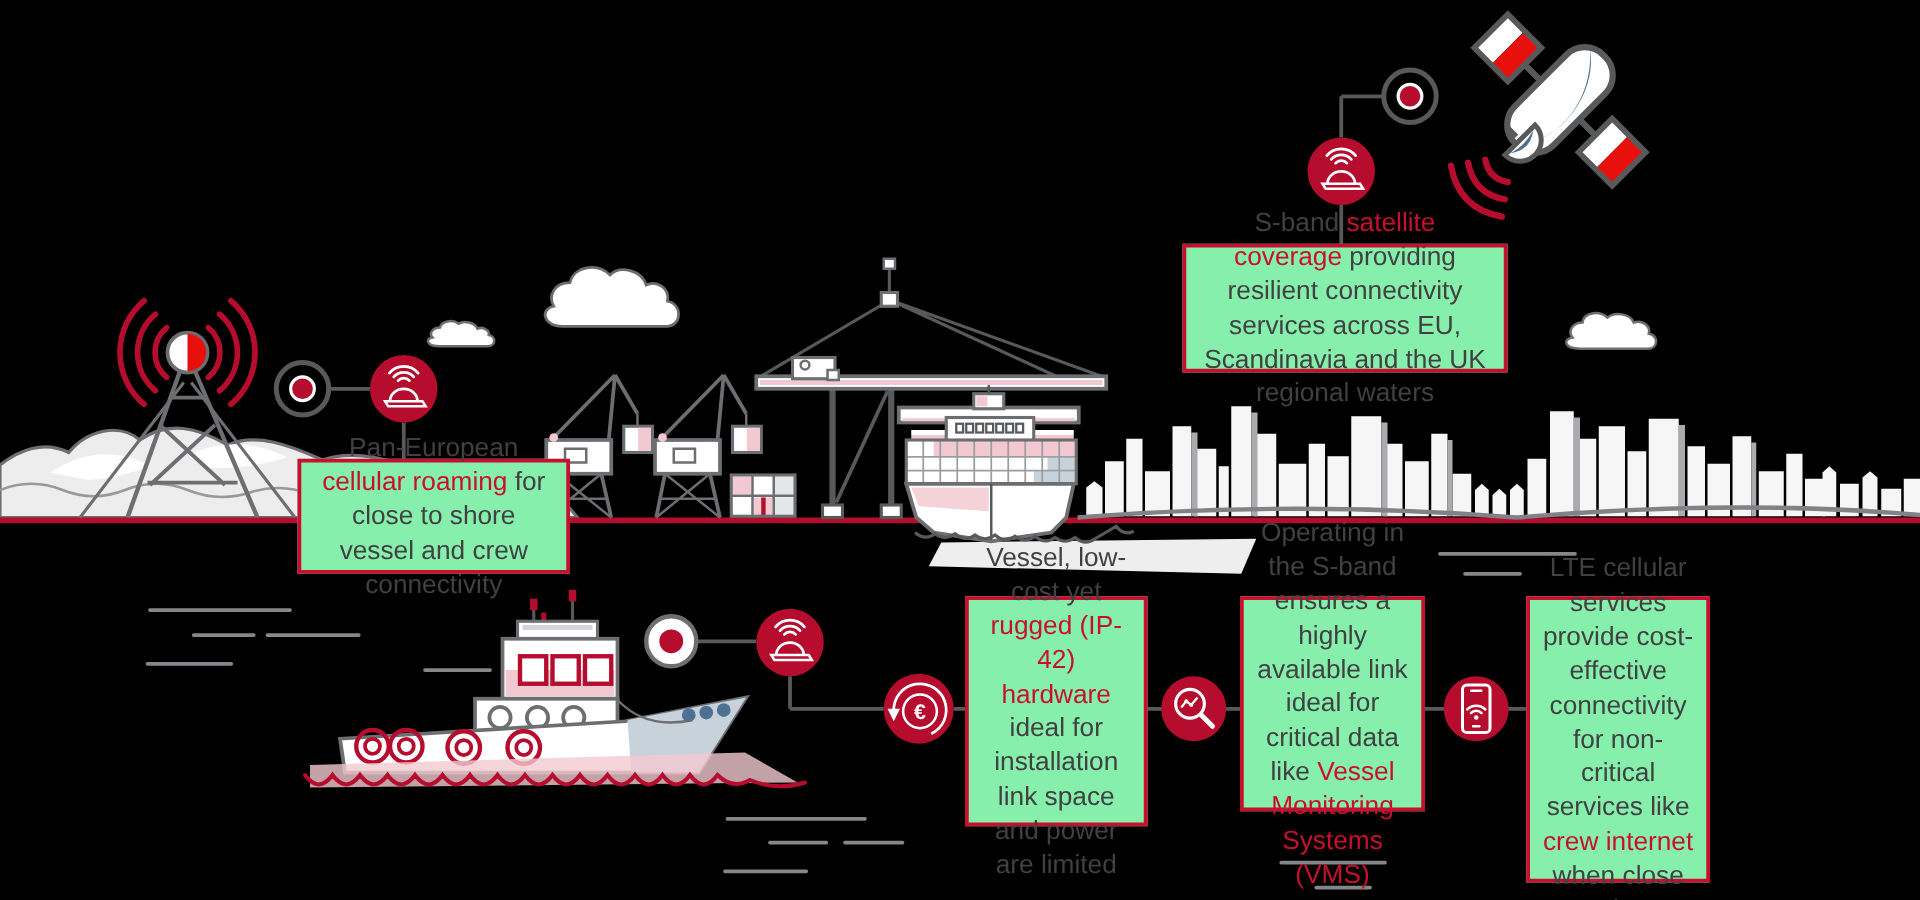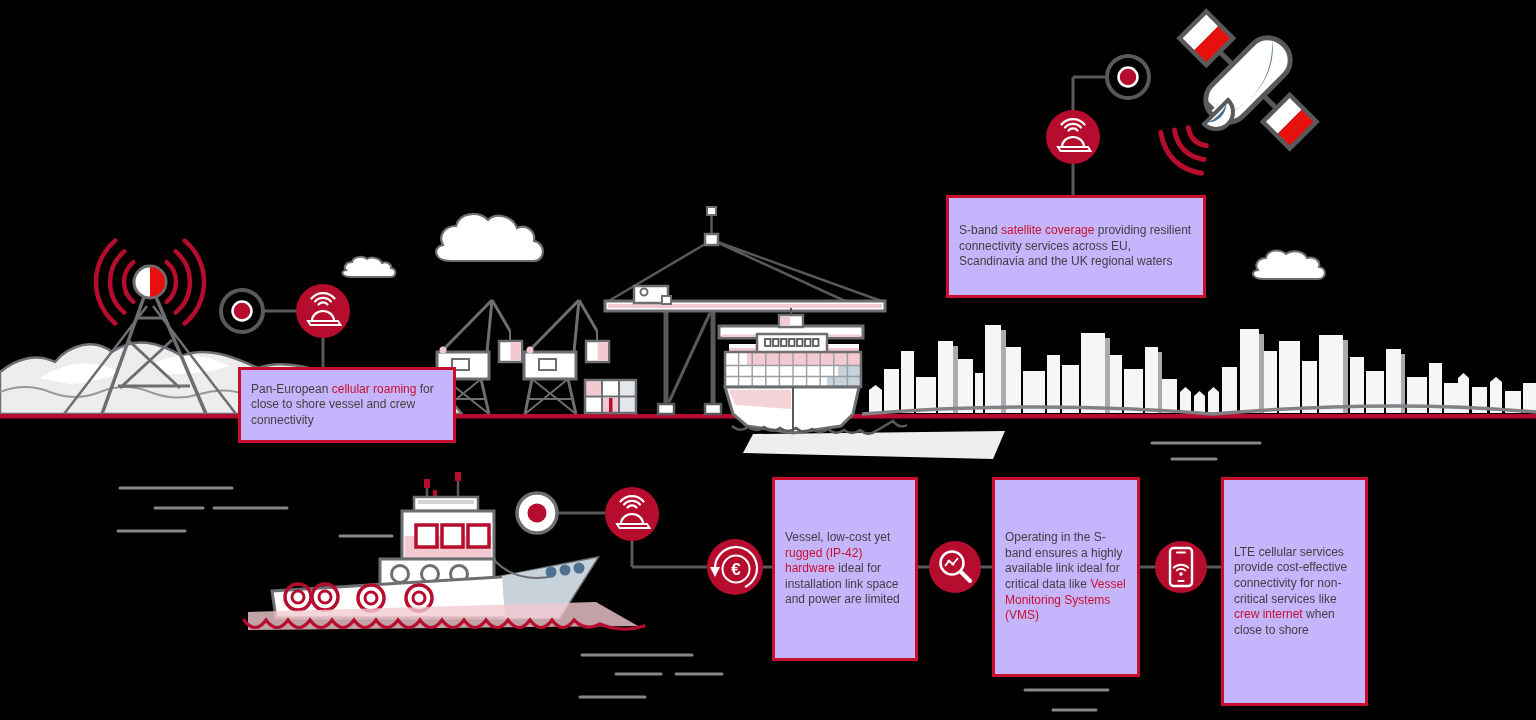--- a/index.html
+++ b/index.html
@@ -5,23 +5,23 @@
 <style>
   :root{
     --background:#000000; --accent-red:#c8102e; --crimson:#b60d2e; --bright-red:#e8100c;
     --rose:#f3c9d1; --slate-blue:#4e7192; --slate-light:#c7d2da; --gray-outline:#6d6e71;
     --gray-dark:#58595b; --text-dark:#414042; --dash-gray:#85878a;
   }
   html,body{margin:0;padding:0}
   body{width:1536px;height:720px;background:var(--background);position:relative;overflow:hidden;
        font-family:"Liberation Sans",sans-serif}
   svg.stage{position:absolute;left:0;top:0}
-  .callout{position:absolute;box-sizing:border-box;background:#c4b5fd;border:3px solid var(--accent-red);
-           color:var(--text-dark);display:flex;align-items:center;justify-content:center;
-           font-size:12px;line-height:1.3;padding:8px 10px;}
+  .callout{position:absolute;box-sizing:border-box;background:#86efac;border:3px solid var(--accent-red);
+           color:var(--text-dark);display:flex;align-items:center;justify-content:center;text-align:center;
+           font-size:21px;line-height:1.3;padding:8px 10px;}
   .callout .hl{color:var(--accent-red)}
   
   .oln{fill:#fff;stroke:var(--gray-outline)} .olnD{fill:#fff;stroke:var(--gray-dark)}
   .ln{stroke:var(--gray-outline);fill:none}  .lnD{stroke:var(--gray-dark);fill:none}
   .redF{fill:var(--crimson)} .redS{stroke:var(--crimson);fill:none}
   .brightF{fill:var(--bright-red)} .roseF{fill:var(--rose)}
   .slateF{fill:var(--slate-blue)} .slateLF{fill:var(--slate-light)}
   .whiteS{stroke:#ffffff;fill:none} .whiteF{fill:#ffffff}
   .bld{fill:#f6f6f7} .bshadow{fill:#a9abae}
   .dash{stroke:var(--dash-gray);stroke-linecap:round}
@@ -344,27 +344,27 @@
     <path d="M582,655 H692 M616,674 H661 M676,674 H722 M580,697 H645"></path>
     <path d="M1152,443 H1260 M1172,459 H1216"></path>
     <path d="M1025,690 H1108 M1053,710 H1096"></path>
   </g>
 </svg>
 
 <div class="callout" style="left:946px;top:195px;width:260px;height:103px">
   <div><span>S-band </span><span class="hl">satellite coverage</span><span> providing resilient connectivity services across EU, Scandinavia and the UK regional waters</span></div>
 </div>
 
-<div class="callout" style="left:238px;top:367px;width:218px;height:76px">
+<div class="callout" style="left:238px;top:367px;width:218px;height:92px">
   <div><span>Pan-European </span><span class="hl">cellular roaming</span><span> for close to shore vessel and crew connectivity</span></div>
 </div>
 
 <div class="callout" style="left:772px;top:477px;width:146px;height:184px">
   <div><span>Vessel, low-cost yet </span><span class="hl">rugged (IP-42) hardware</span><span> ideal for installation link space and power are limited</span></div>
 </div>
 
-<div class="callout" style="left:992px;top:477px;width:148px;height:200px">
+<div class="callout" style="left:992px;top:477px;width:148px;height:172px">
   <div><span>Operating in the S-band ensures a highly available link ideal for critical data like </span><span class="hl">Vessel Monitoring Systems (VMS)</span></div>
 </div>
 
 <div class="callout" style="left:1221px;top:477px;width:147px;height:229px">
   <div><span>LTE cellular services provide cost-effective connectivity for non-critical services like </span><span class="hl">crew internet</span><span> when close to shore</span></div>
 </div>
 
 </body></html>

